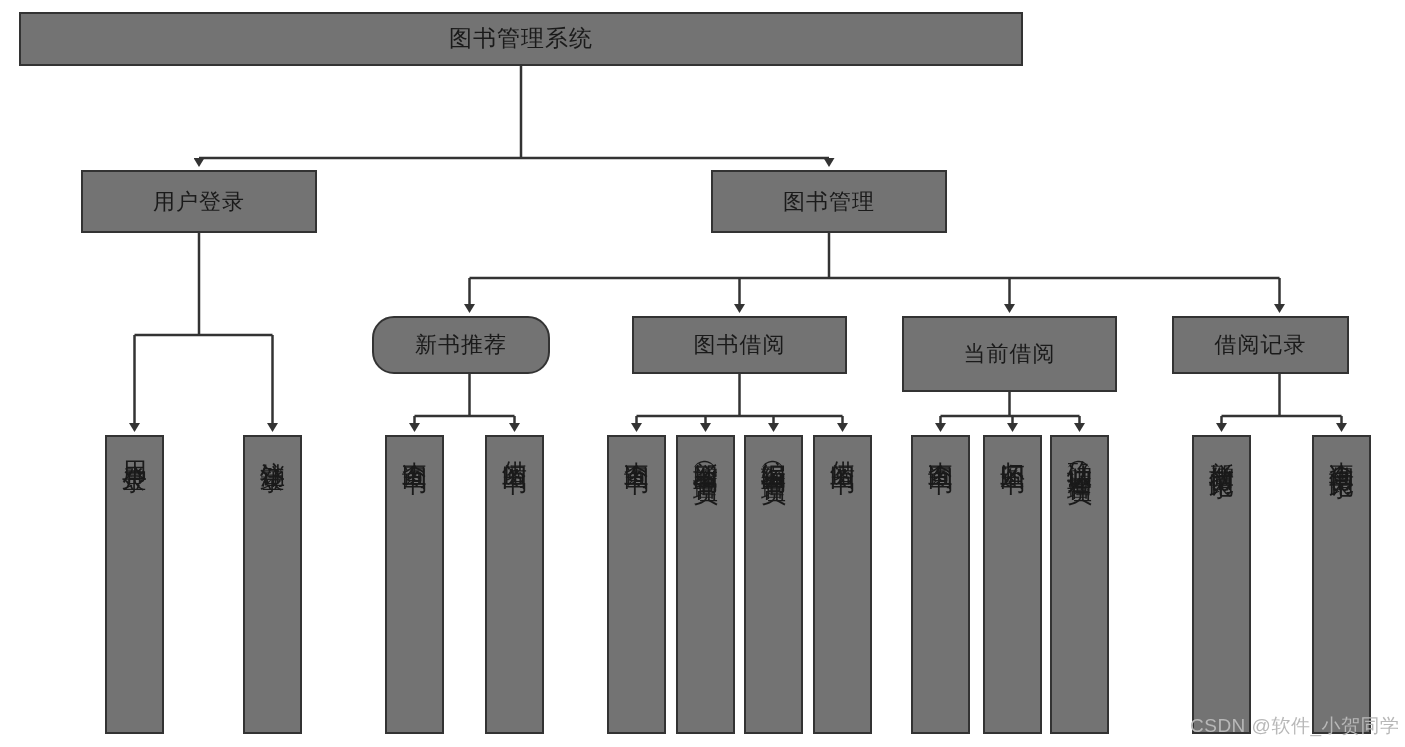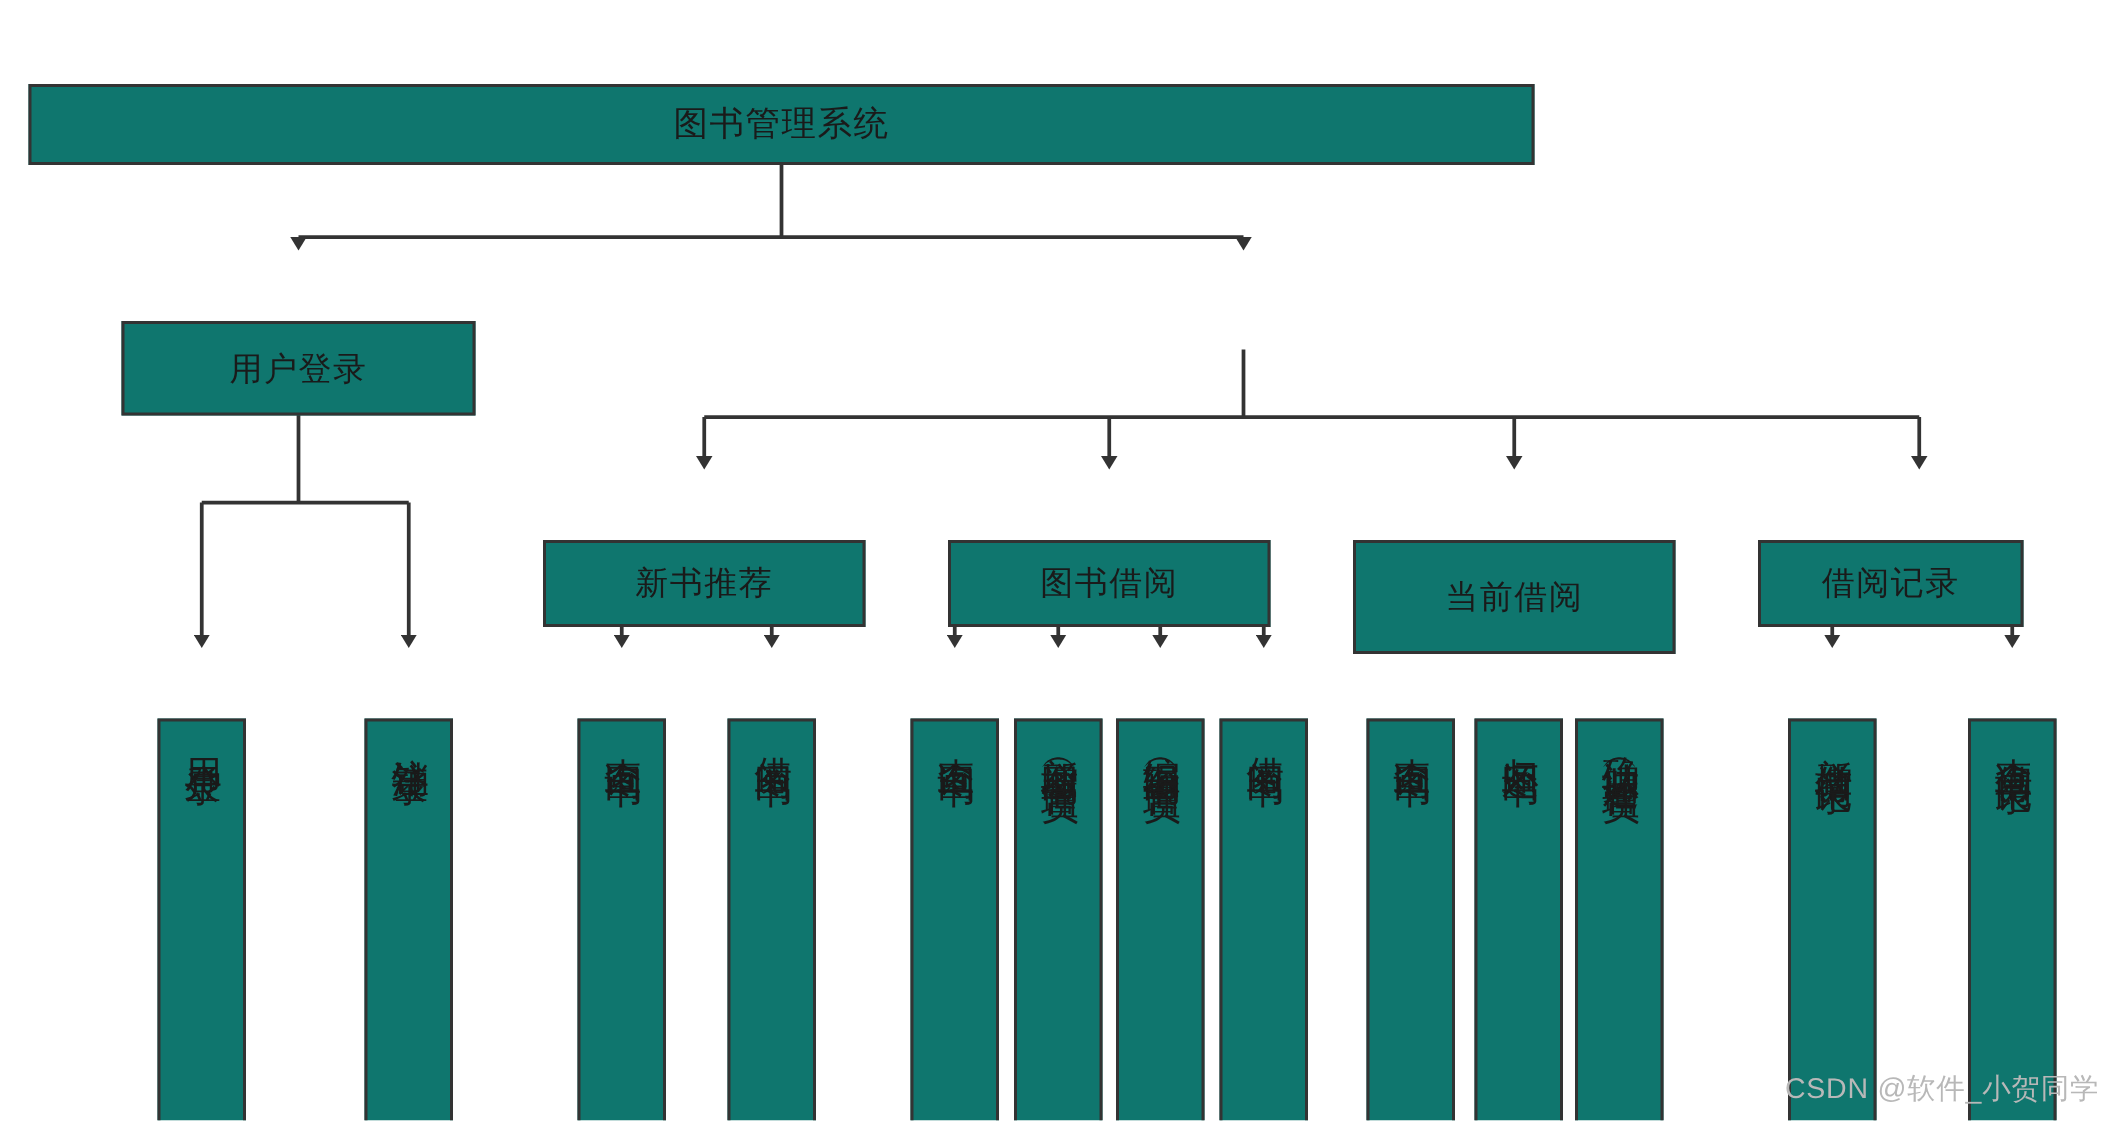--- a/index.html
+++ b/index.html
@@ -21,27 +21,26 @@
     position: absolute;
     left: 0;
     top: 0;
     width: 1405px;
     height: 747px;
     pointer-events: none;
   }
   .node {
     position: absolute;
     box-sizing: border-box;
-    background: #0f766e;
+    background: #737373;
     border: 2.5px solid #333333;
     display: flex;
     align-items: center;
     justify-content: center;
     color: #1a1a1a;
-    margin-top: 44px;
   }
   .node .label {
     display: block;
     text-align: center;
     line-height: 1.18;
     white-space: pre-line;
   }
   
   .node.horiz .label {
     font-size: 22px;
@@ -122,22 +121,25 @@
   </svg>
 
   <div class="node root horiz" style="left: 19px; top: 12px; width: 1004px; height: 54px;">
     <span class="label">图书管理系统</span>
   </div>
 
   <div class="node horiz" style="left: 81px; top: 170px; width: 236px; height: 63px;">
     <span class="label">用户登录</span>
   </div>
 
-
-  <div class="node horiz" style="left: 362px; top: 316px; width: 215px; height: 58px;">
+  <div class="node horiz" style="left: 711px; top: 170px; width: 236px; height: 63px;">
+    <span class="label">图书管理</span>
+  </div>
+
+  <div class="node horiz" style="left: 372px; top: 316px; width: 178px; height: 58px; border-radius: 22px;">
     <span class="label">新书推荐</span>
   </div>
 
   <div class="node horiz" style="left: 632px; top: 316px; width: 215px; height: 58px;">
     <span class="label">图书借阅</span>
   </div>
 
   <div class="node horiz" style="left: 902px; top: 316px; width: 215px; height: 76px;">
     <span class="label">当前借阅</span>
   </div>

